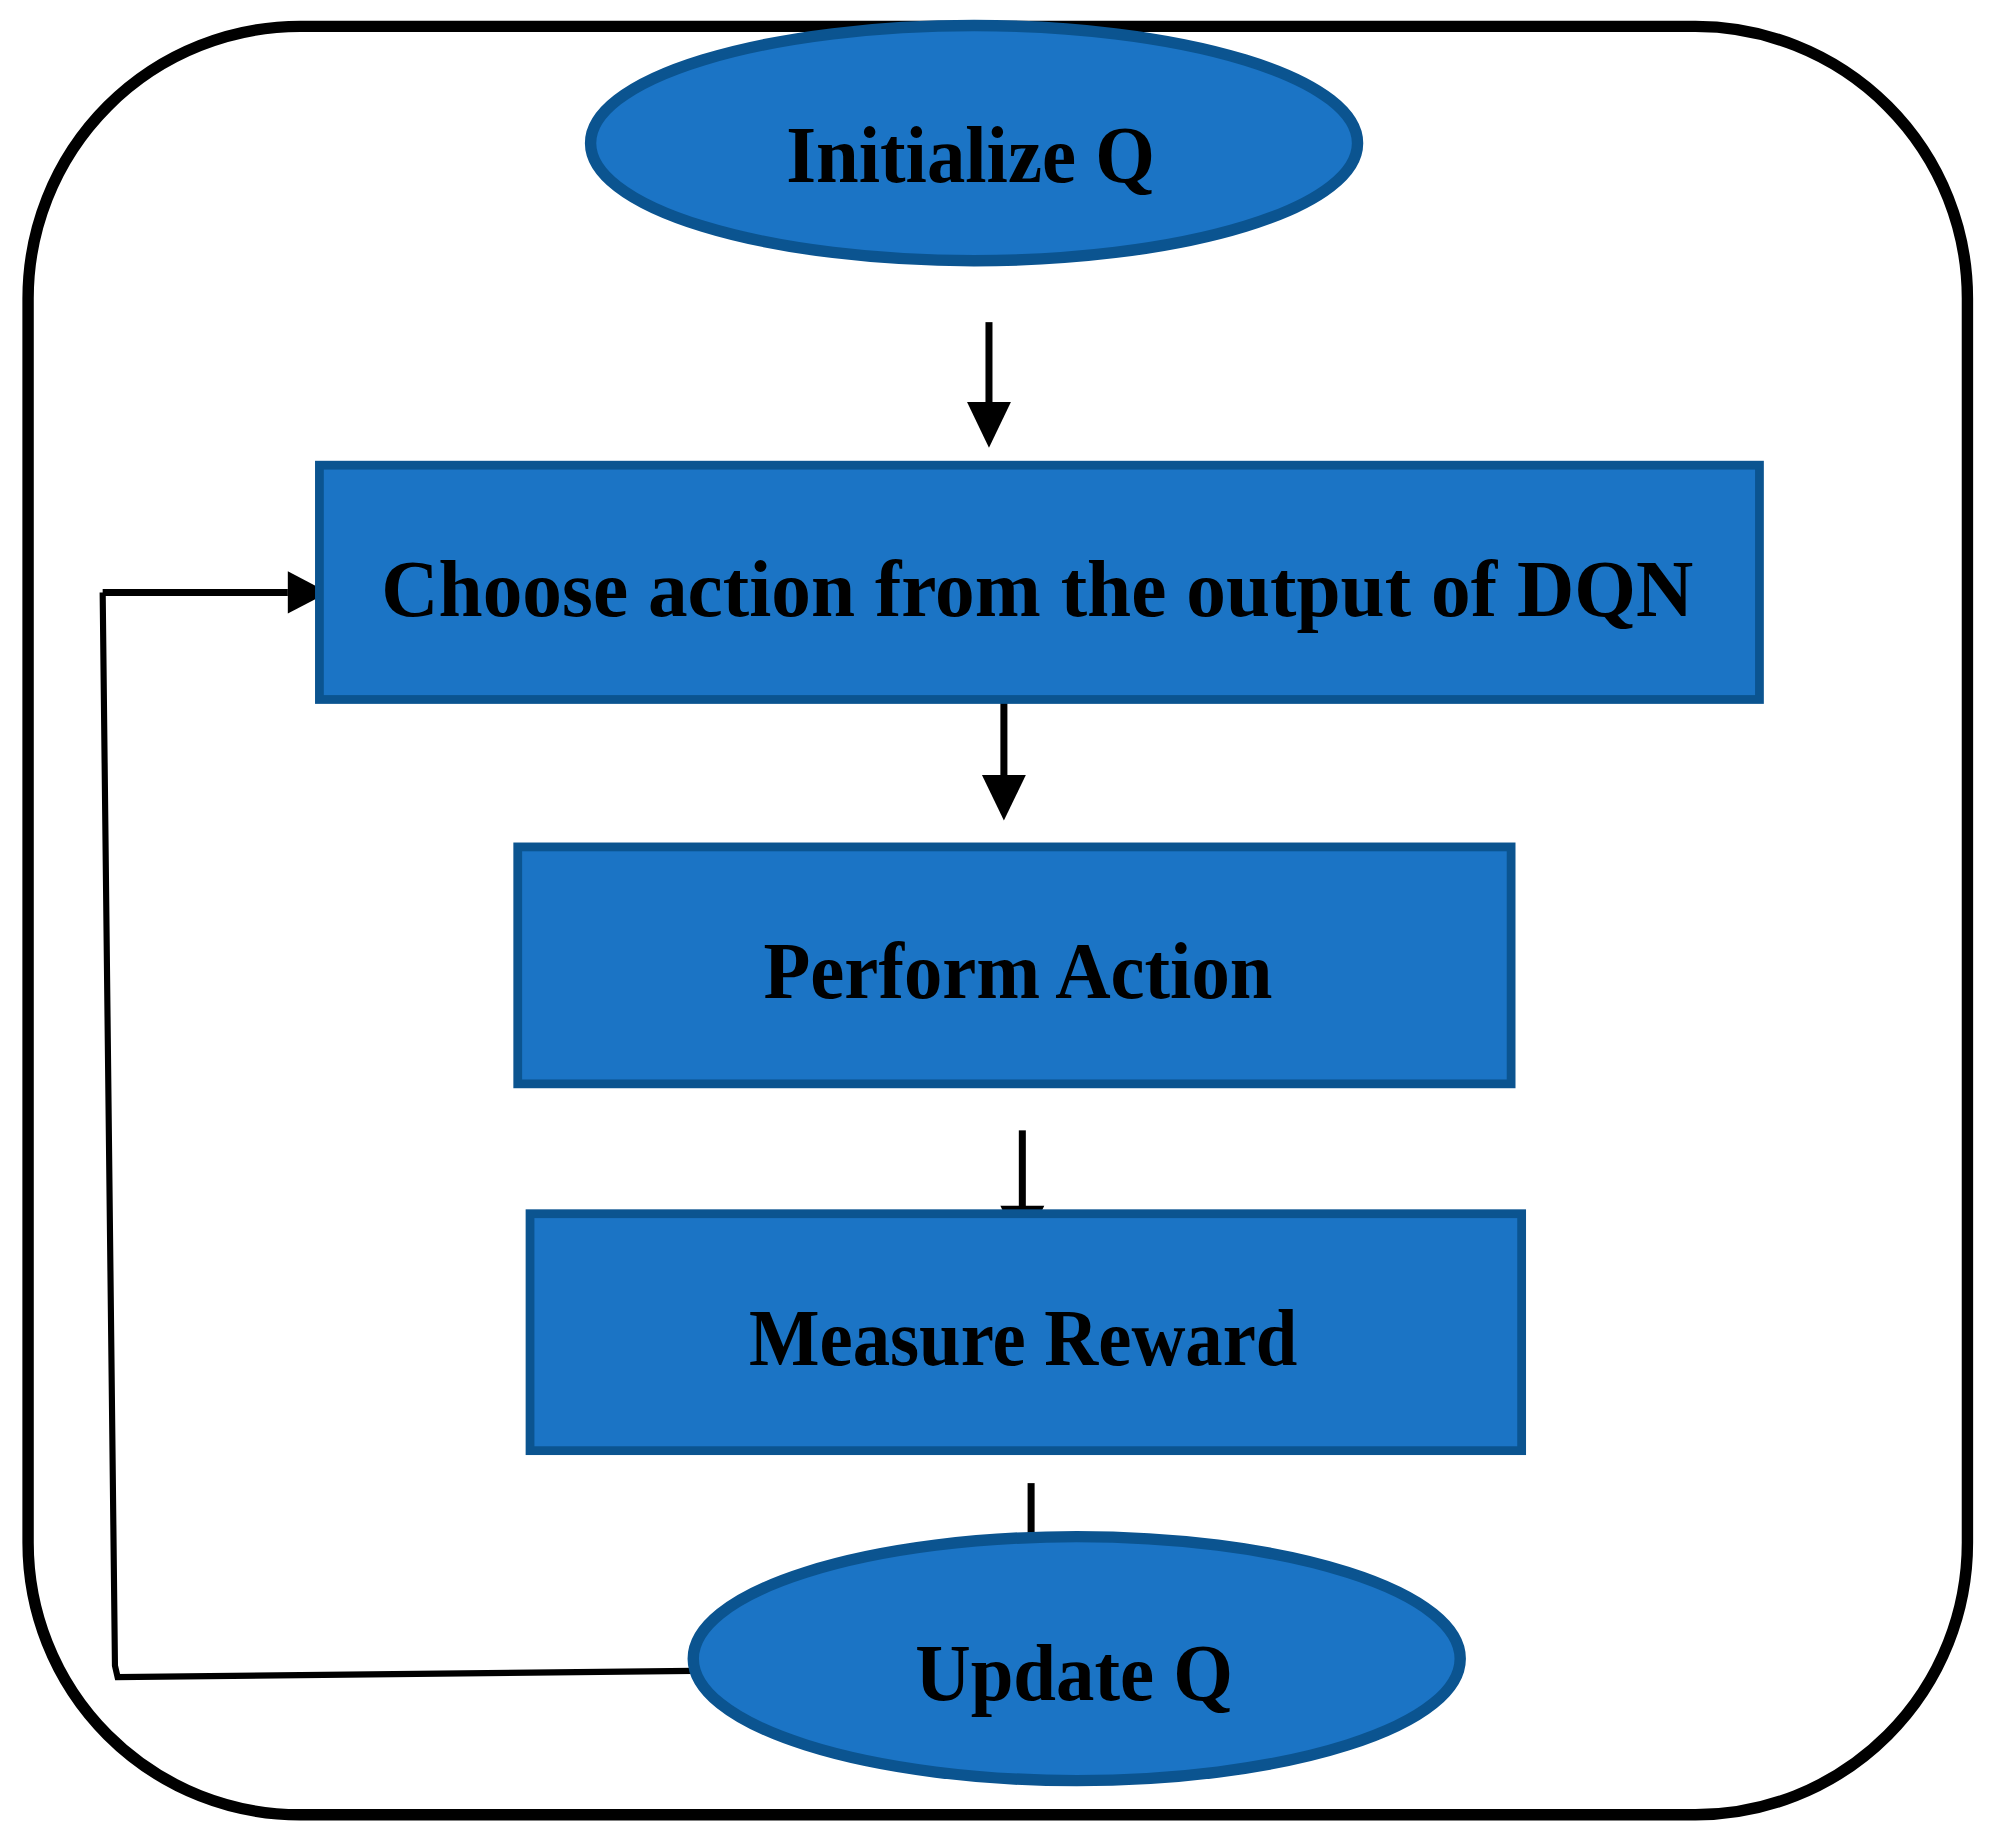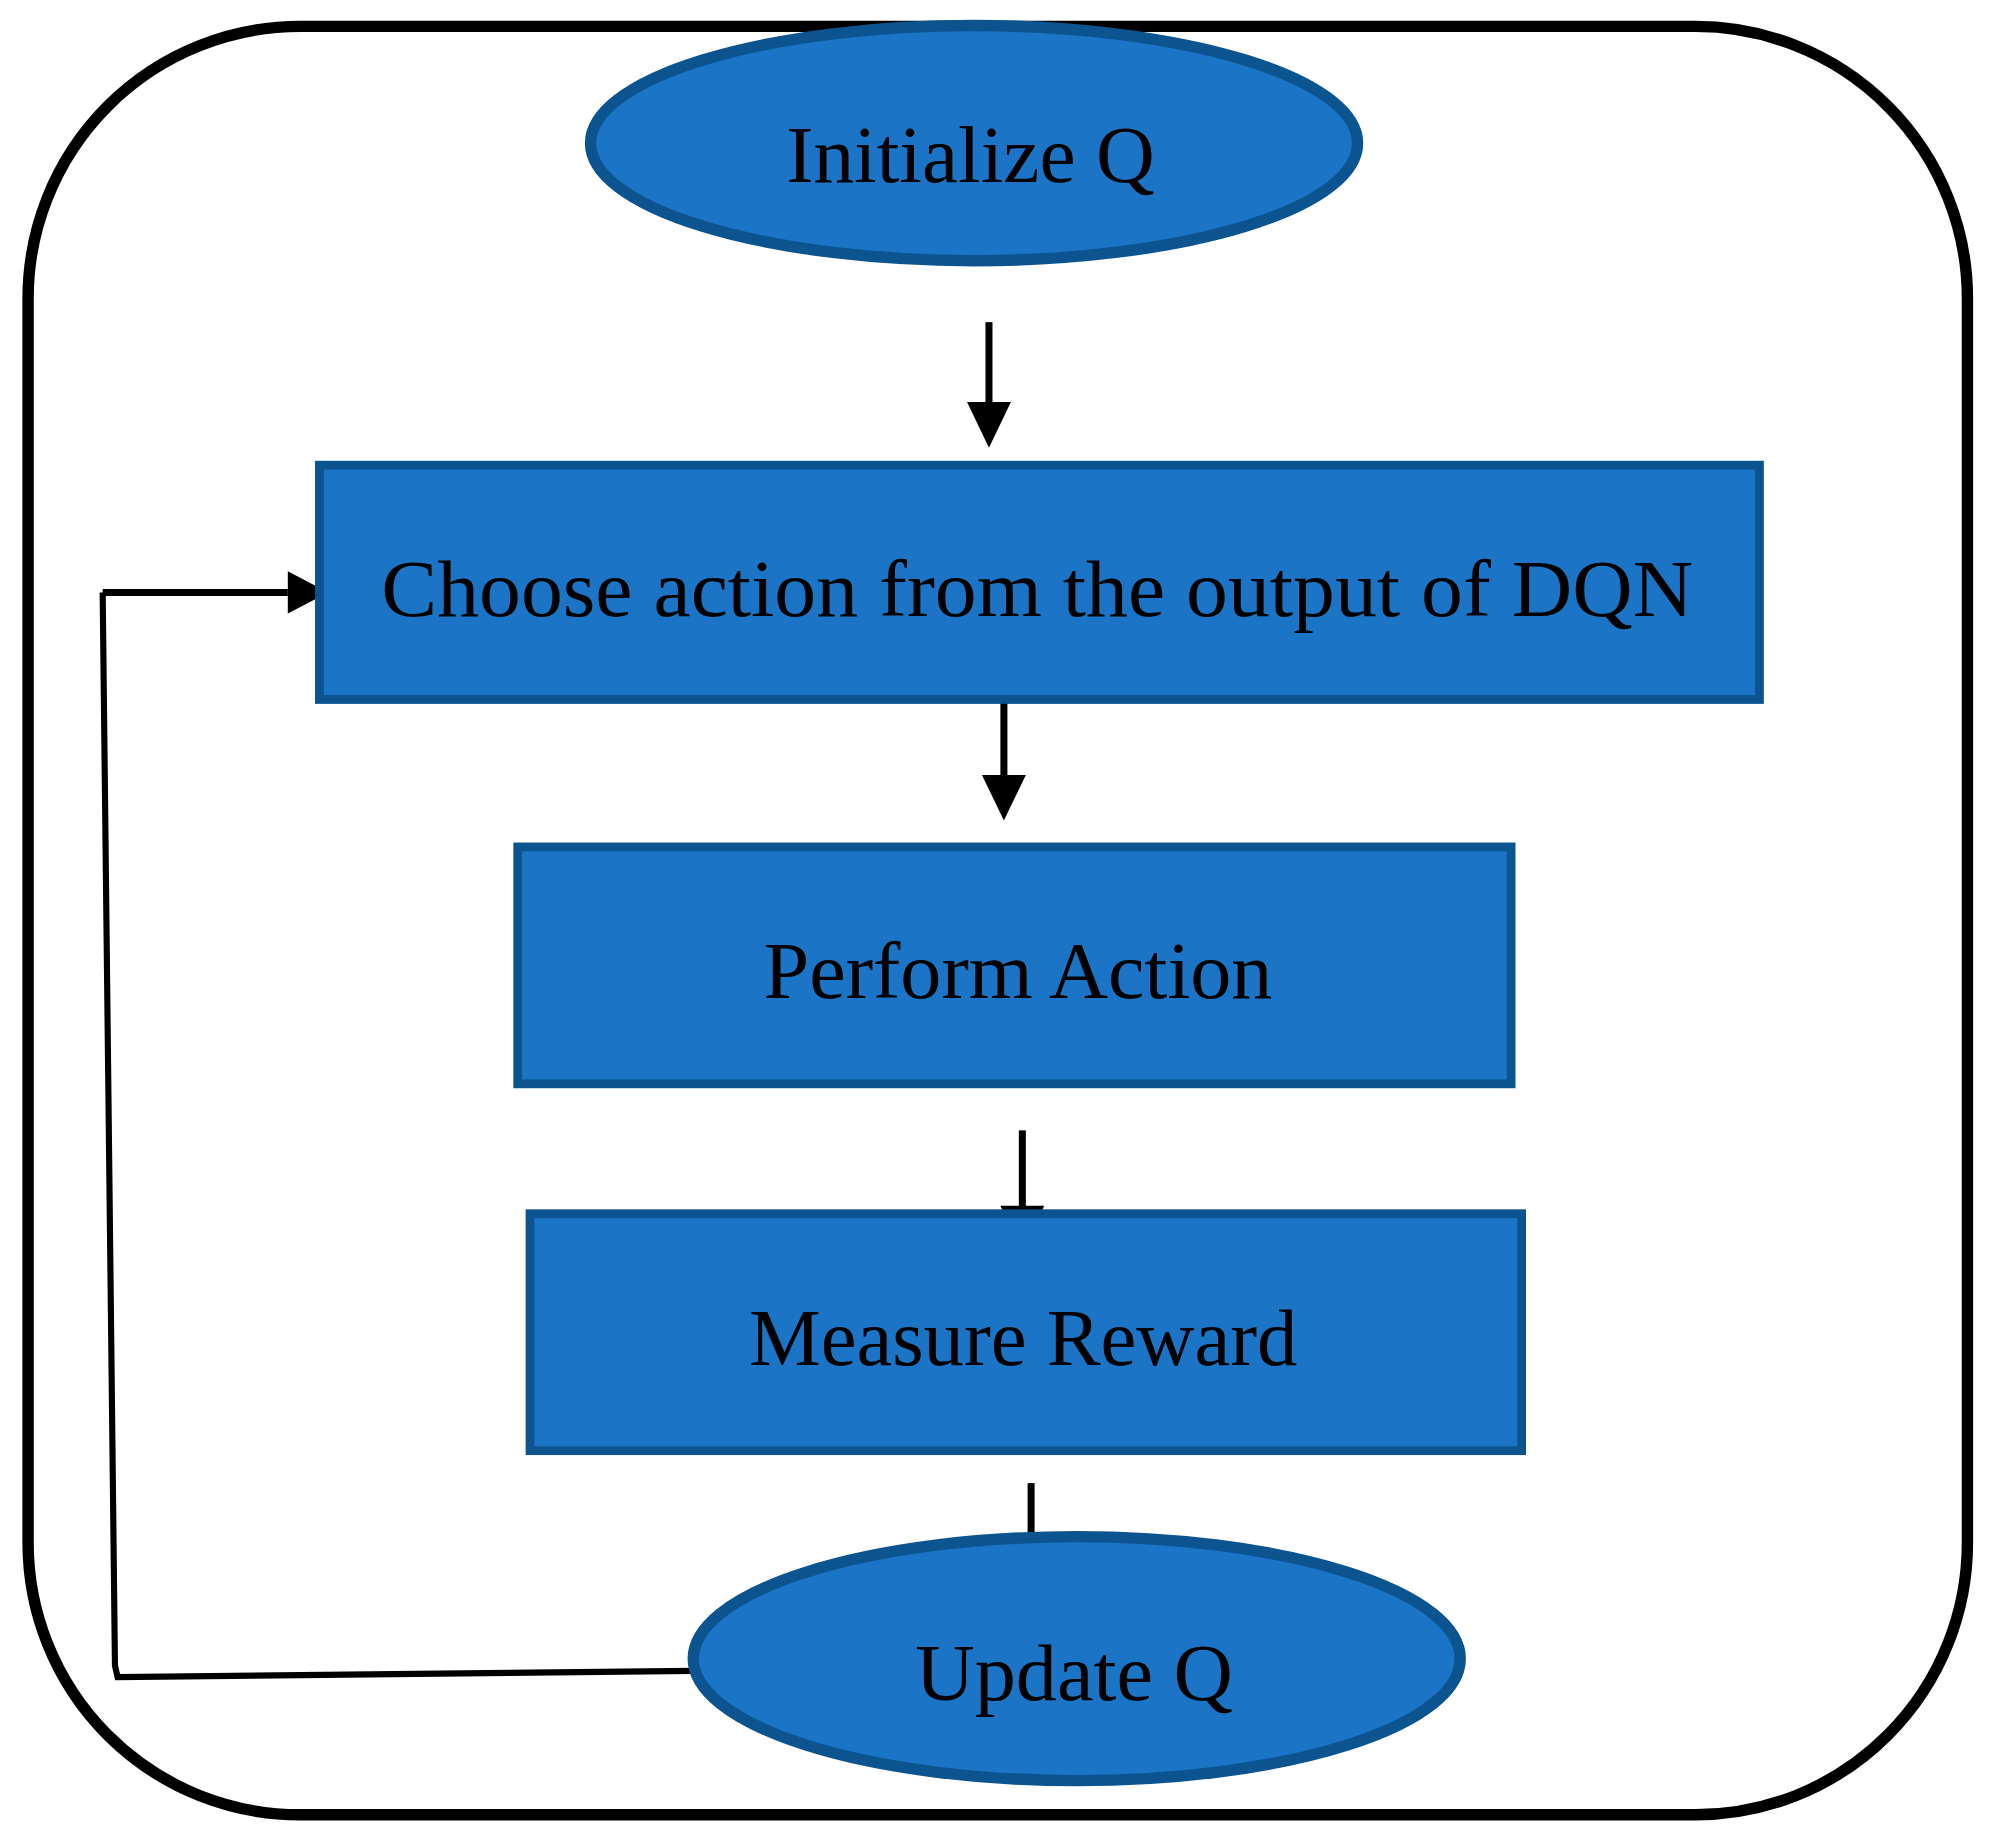--- a/index.html
+++ b/index.html
@@ -7,20 +7,21 @@
     padding: 0;
     background: #ffffff;
     width: 100%;
     height: 100%;
     overflow: hidden;
   }
   .page {
     width: 100vw;
     height: 100vh;
     background: var(--background, #ffffff);
+    font-weight: bold;
   }
   svg.flowchart {
     display: block;
     width: 100%;
     height: 100%;
   }
   .outer-frame {
     fill: none;
     stroke: var(--border_color, #000000);
     stroke-width: 13;

